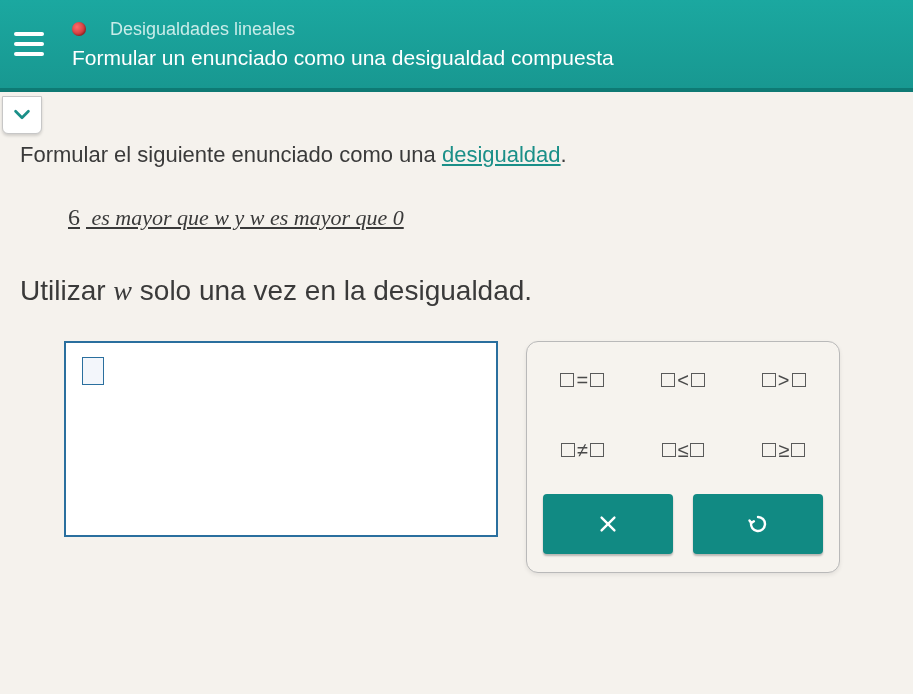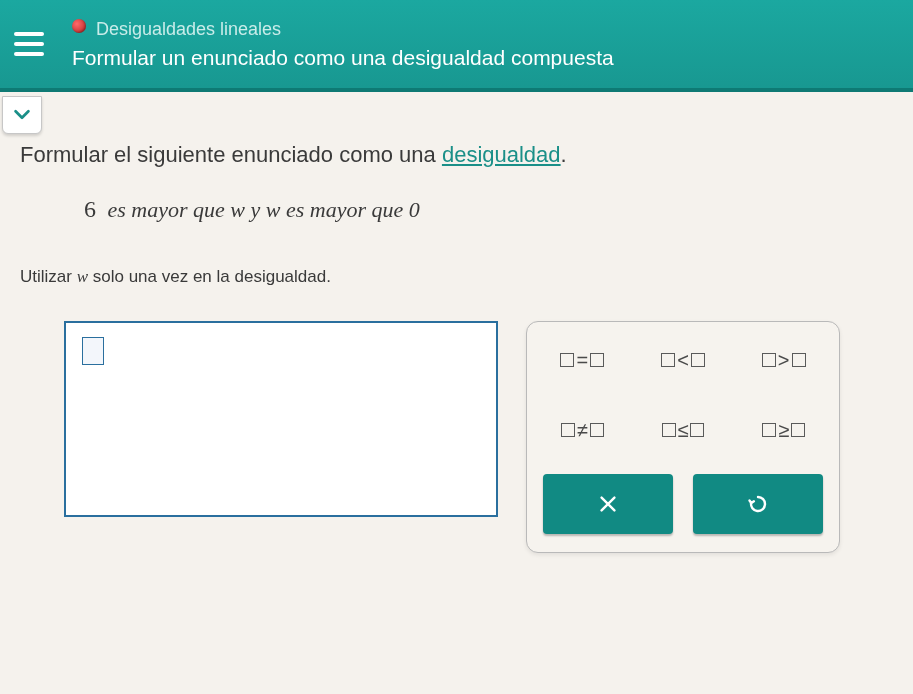--- a/index.html
+++ b/index.html
@@ -36,21 +36,22 @@
   .menu-btn span {
     display: block;
     width: 30px;
     height: 4px;
     background: #ffffff;
     border-radius: 2px;
   }
   .header-text { display: flex; flex-direction: column; gap: 6px; }
   .breadcrumb {
     display: flex;
-    gap: 10px;
+    align-items: center;
+    gap: 24px;
     color: #c9ece9;
     font-size: 18px;
   }
   .rec-dot {
     width: 14px;
     height: 14px;
     border-radius: 50%;
     background: radial-gradient(circle at 35% 35%, #ff6a6a, #b11f1f);
     box-shadow: inset -1px -1px 2px rgba(0,0,0,.3);
   }
@@ -74,42 +75,43 @@
     box-shadow: 0 2px 3px rgba(0,0,0,.15);
     cursor: pointer;
   }
   .chevron-badge svg { width: 22px; height: 22px; }
   .content {
     padding: 50px 20px 20px 20px;
     color: #3a3a3a;
   }
   .instruction {
     font-size: 22px;
-    margin-bottom: 28px;
+    margin-bottom: 36px;
   }
   .term-link {
     color: #1a8f88;
     text-decoration: underline;
     cursor: pointer;
   }
   .statement-row {
     font-size: 22px;
     font-style: italic;
-    margin-left: 64px;
+    margin-left: 48px;
     margin-bottom: 36px;
     font-family: Georgia, 'Times New Roman', serif;
+    text-decoration: underline;
   }
   .statement-row .num {
     font-style: normal;
     font-family: Georgia, 'Times New Roman', serif;
     font-size: 24px;
     margin-right: 6px;
   }
   .constraint {
-    font-size: 17px;
+    font-size: 28px;
     margin-bottom: 34px;
     margin-top: 44px;
   }
   .ital { font-style: italic; font-family: Georgia, 'Times New Roman', serif; }
   .work-row {
     display: flex;
     align-items: flex-start;
     gap: 28px;
     margin-left: 44px;
   }

